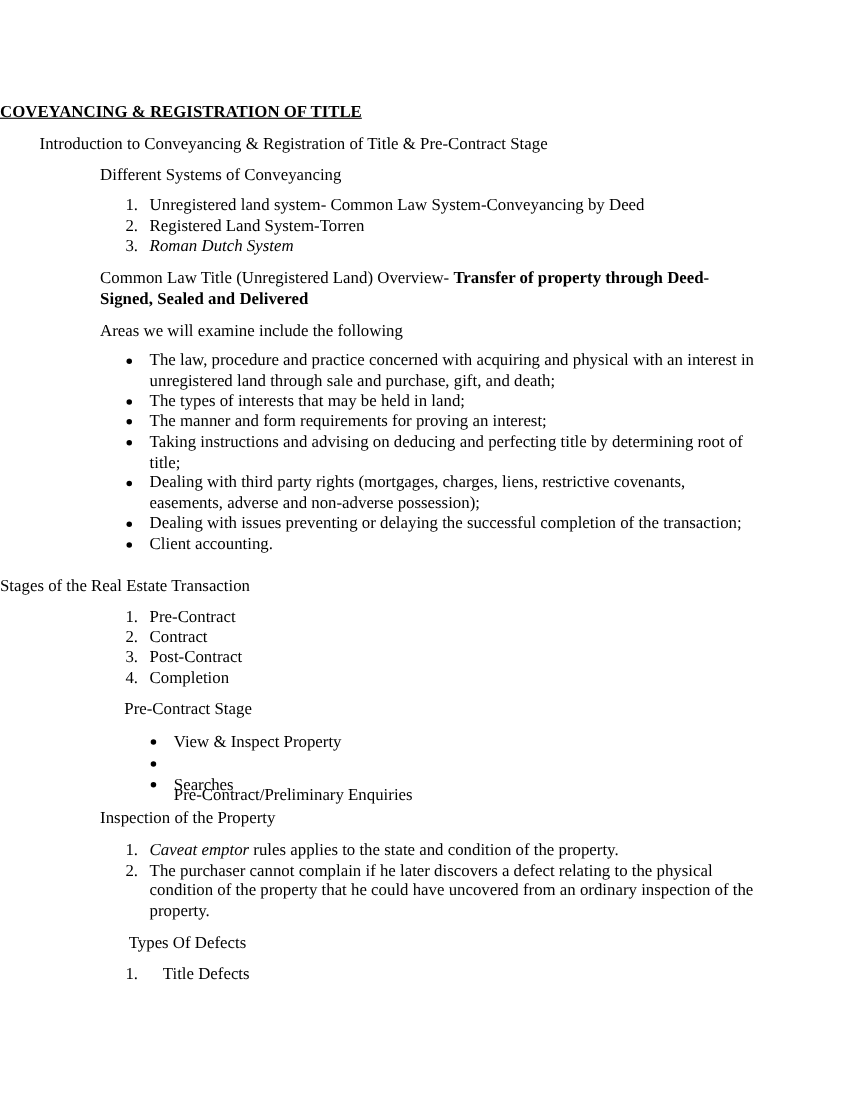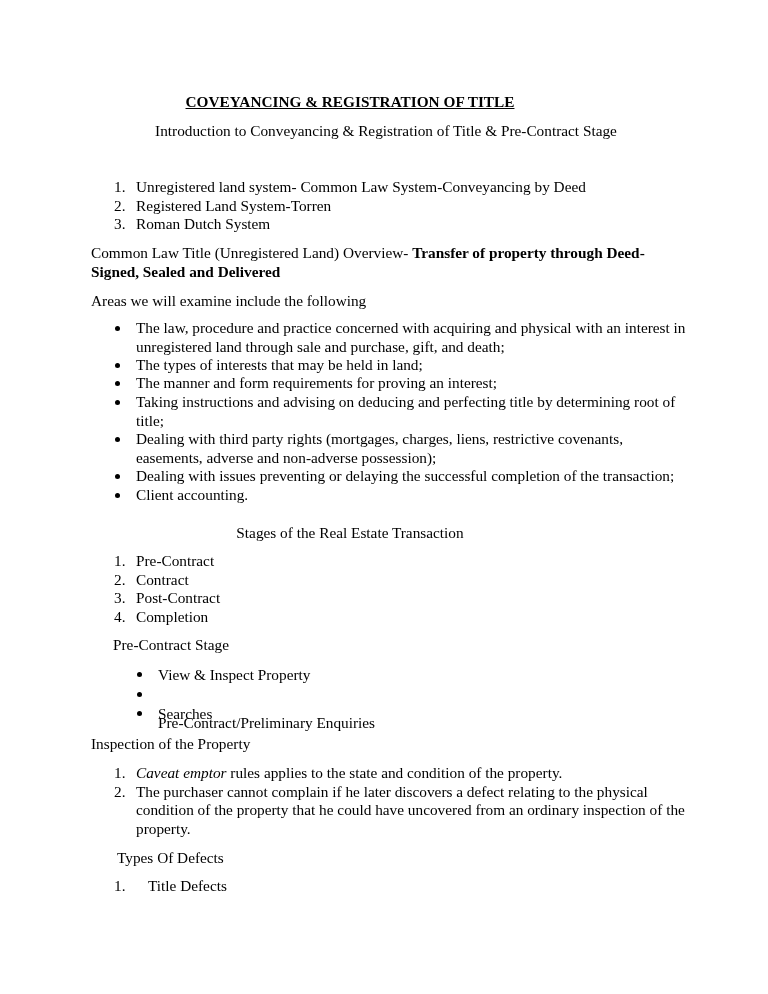--- a/index.html
+++ b/index.html
@@ -1,41 +1,42 @@
 <!DOCTYPE html>
 <html><head>
 <meta charset="utf-8">
 <style>
   html, body { margin: 0; padding: 0; background: #ffffff; }
   body { width: 768px; height: 994px; overflow: hidden; position: relative;
          font-family: "Liberation Serif", "DejaVu Serif", serif; color: #000; font-size: 15.3px; }
   .page { position: absolute; left: 0; top: 0; width: 768px; height: 994px; }
   .line { position: absolute; white-space: nowrap; line-height: 19px; }
-  .center { left: 0; width: 700px; text-align: center; }
+  .center { left: 0; width: 700px; }
   .title { font-weight: bold; text-decoration: underline; }
   .b { font-weight: bold; }
   .i { font-style: italic; text-align: right; }
   .num { position: absolute; white-space: nowrap; line-height: 19px; }
   .bullet { position: absolute; width: 5px; height: 5px; border-radius: 50%; background: #000; }
 </style>
 </head>
 <body>
 
 <div class="page">
 
   <div class="line center title" style="top:92px;">COVEYANCING &amp; REGISTRATION OF TITLE</div>
   <div class="line center" style="top:121px;margin-left:36px;">Introduction to Conveyancing &amp; Registration of Title &amp; Pre-Contract Stage</div>
 
+  <div class="line" style="left:91px; top:150px;">Different Systems of Conveyancing</div>
   <div>
     <span class="num" style="left:114px; top:177px;">1.</span>
     <span class="line" style="left:136px; top:177px;">Unregistered land system- Common Law System-Conveyancing by Deed</span>
     <span class="num" style="left:114px; top:196px;">2.</span>
     <span class="line" style="left:136px; top:196px;">Registered Land System-Torren</span>
     <span class="num" style="left:114px; top:214px;">3.</span>
-    <span class="line" style="left:136px; top:214px;">Roman Dutch System</span>
+    <span class="line" style="left:136px; top:214px;font-style:italic;">Roman Dutch System</span>
   </div>
 
   <div class="line" style="left:91px; top:243px;">
     <span>Common Law Title (Unregistered Land) Overview- </span><span class="b">Transfer of property through Deed-</span>
   </div>
   <div class="line b" style="left:91px; top:262px;">Signed, Sealed and Delivered</div>
 
   <div class="line" style="left:91px; top:291px;">Areas we will examine include the following</div>
   <div>
     <span class="bullet" style="left:115px; top:326px;"></span>

